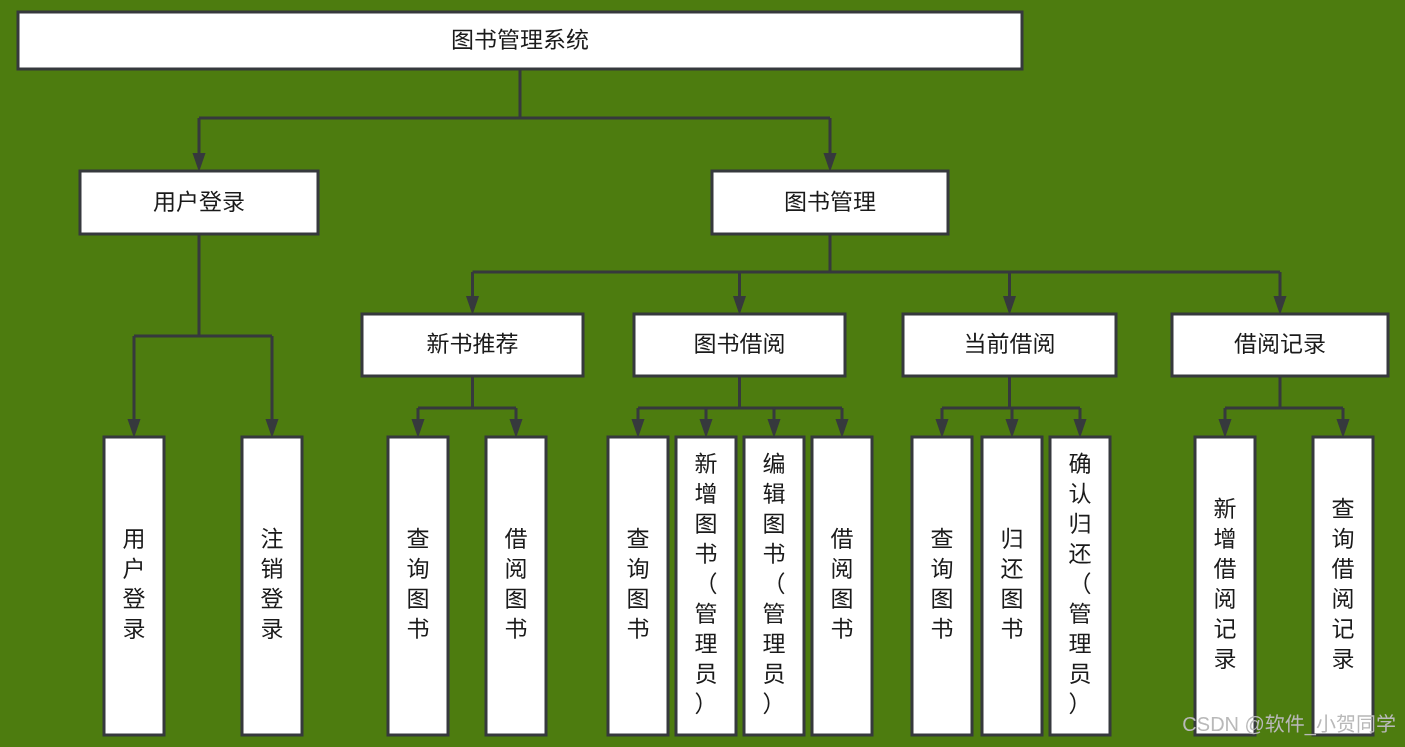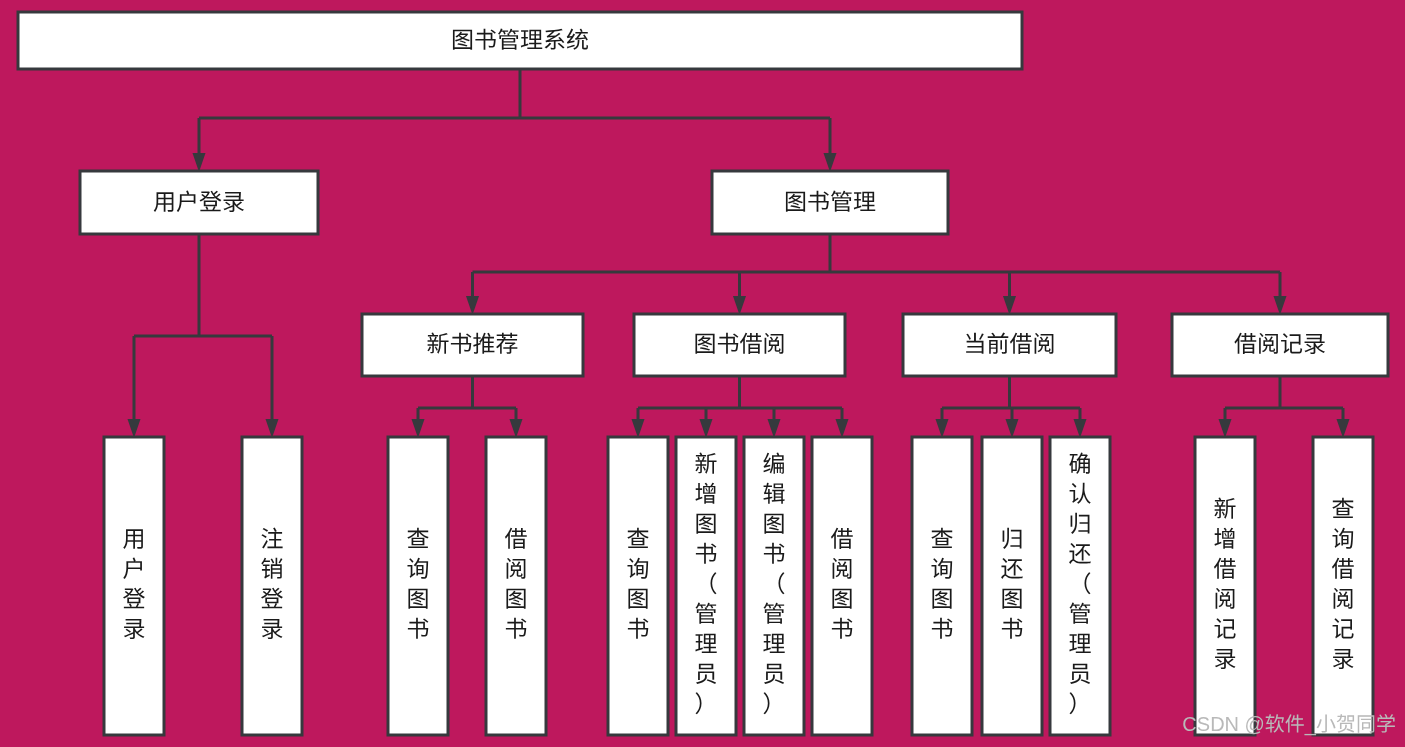--- a/index.html
+++ b/index.html
@@ -8,21 +8,21 @@
     padding: 0;
     background: #ffffff;
   }
   body {
     font-family: "Liberation Sans", "DejaVu Sans", sans-serif;
   }
   #diagram-root {
     position: relative;
     width: 1405px;
     height: 747px;
-    background: #be185d;
+    background: #4d7c0f;
     overflow: hidden;
   }
   svg.flow-canvas {
     position: absolute;
     top: 0;
     left: 0;
     width: 1405px;
     height: 747px;
     display: block;
   }

